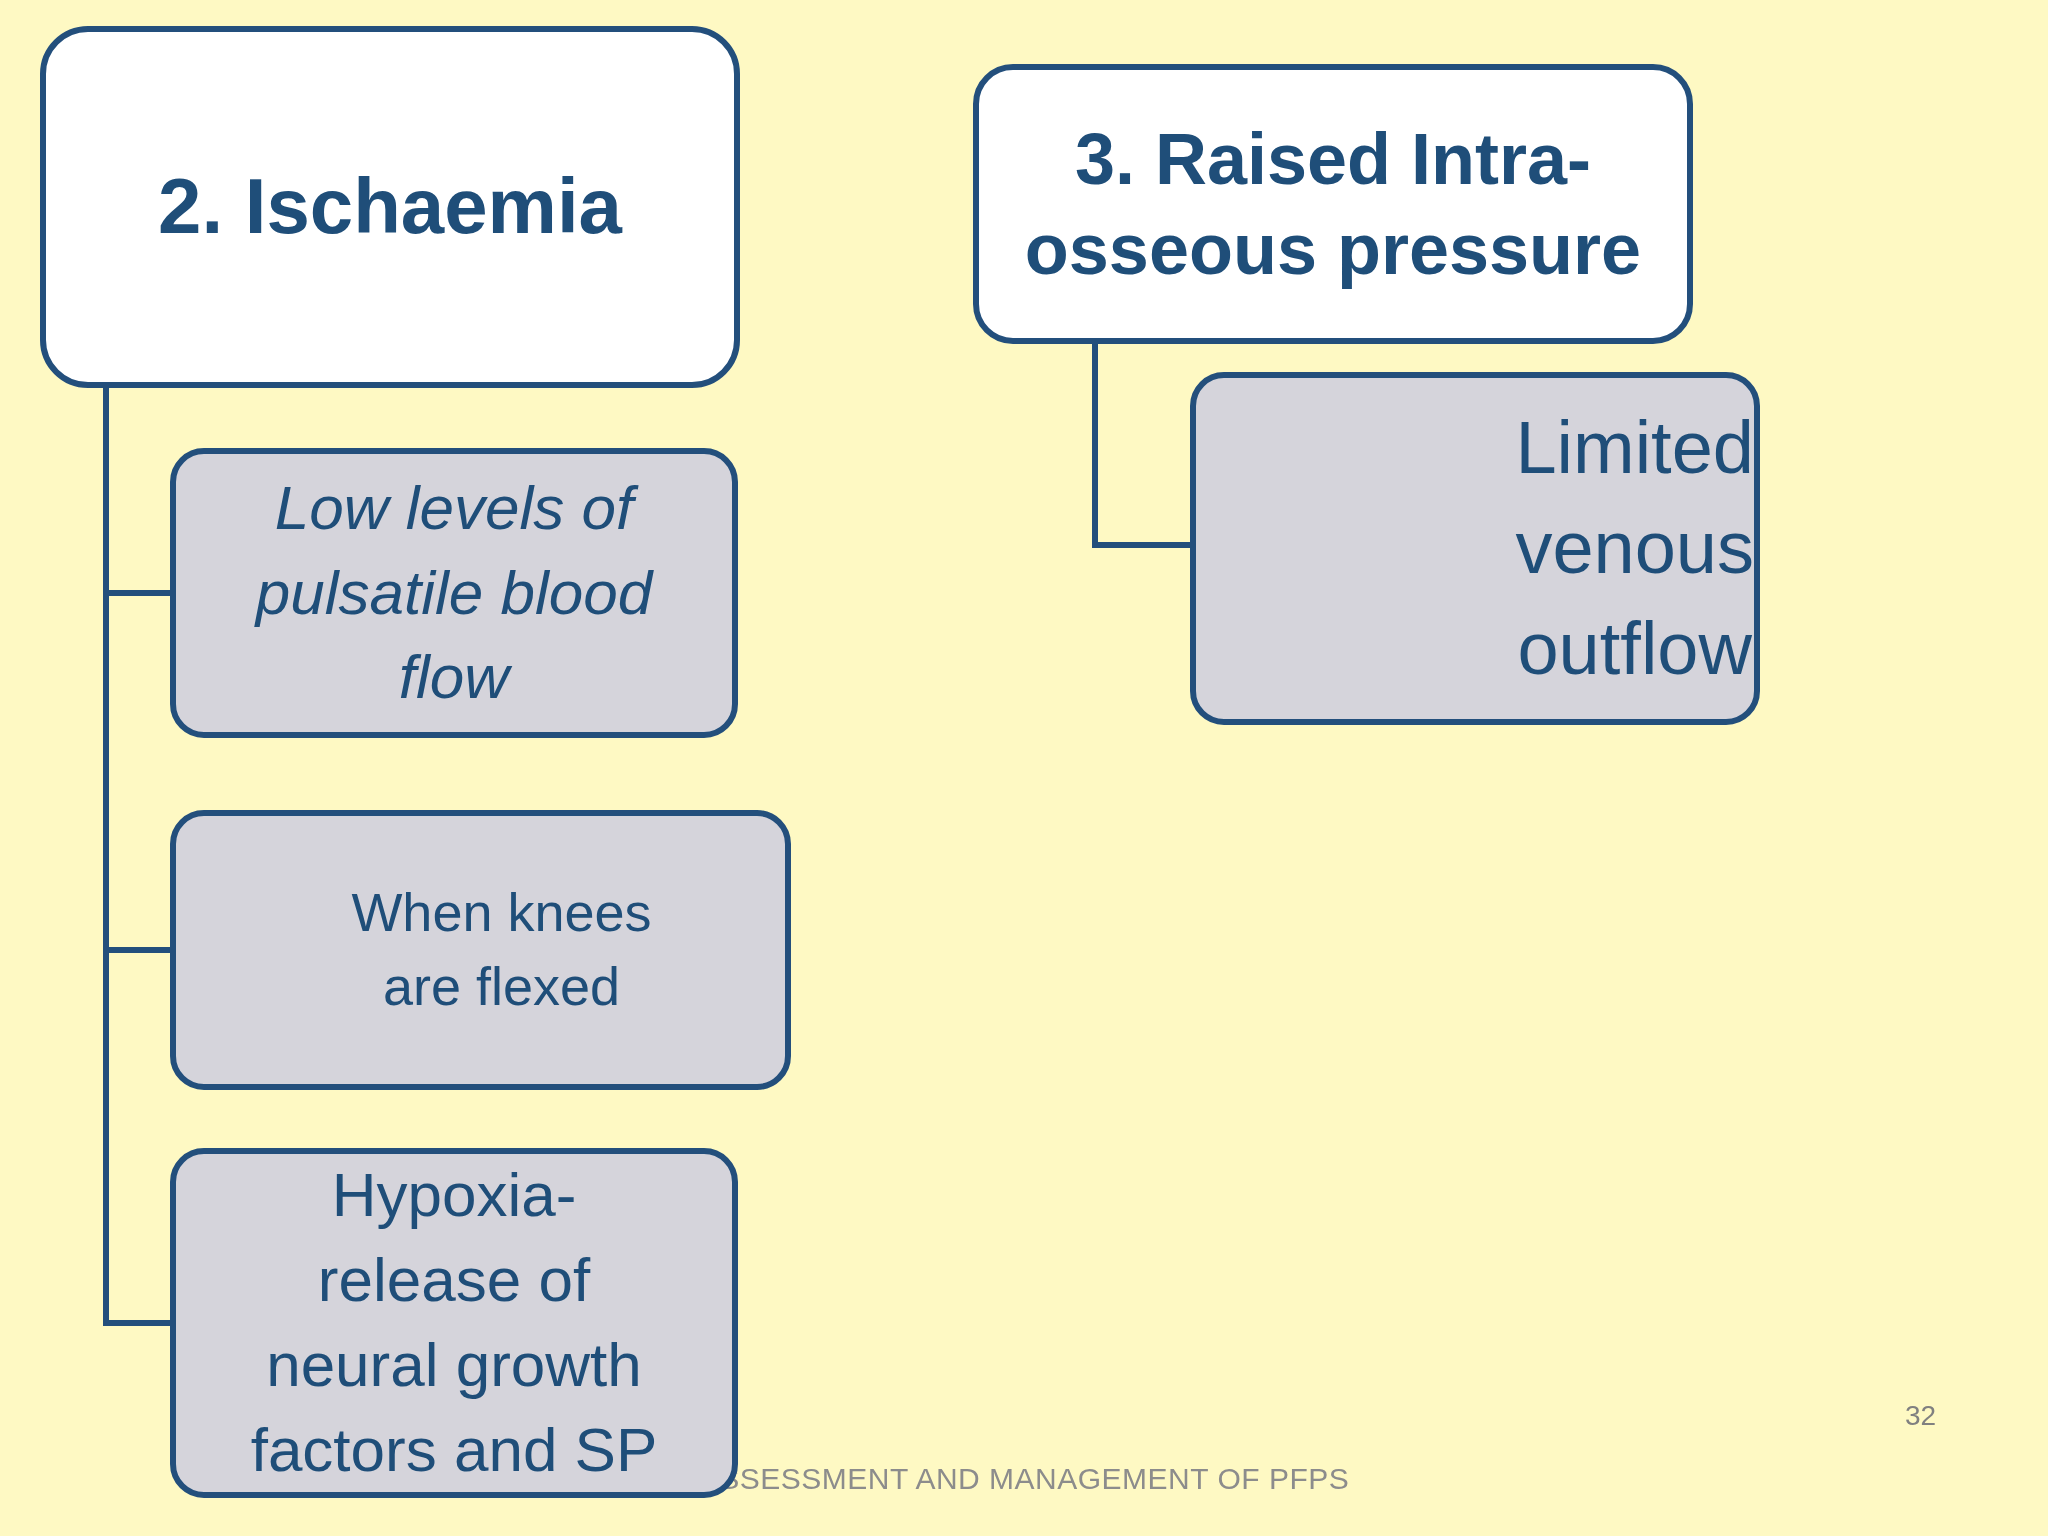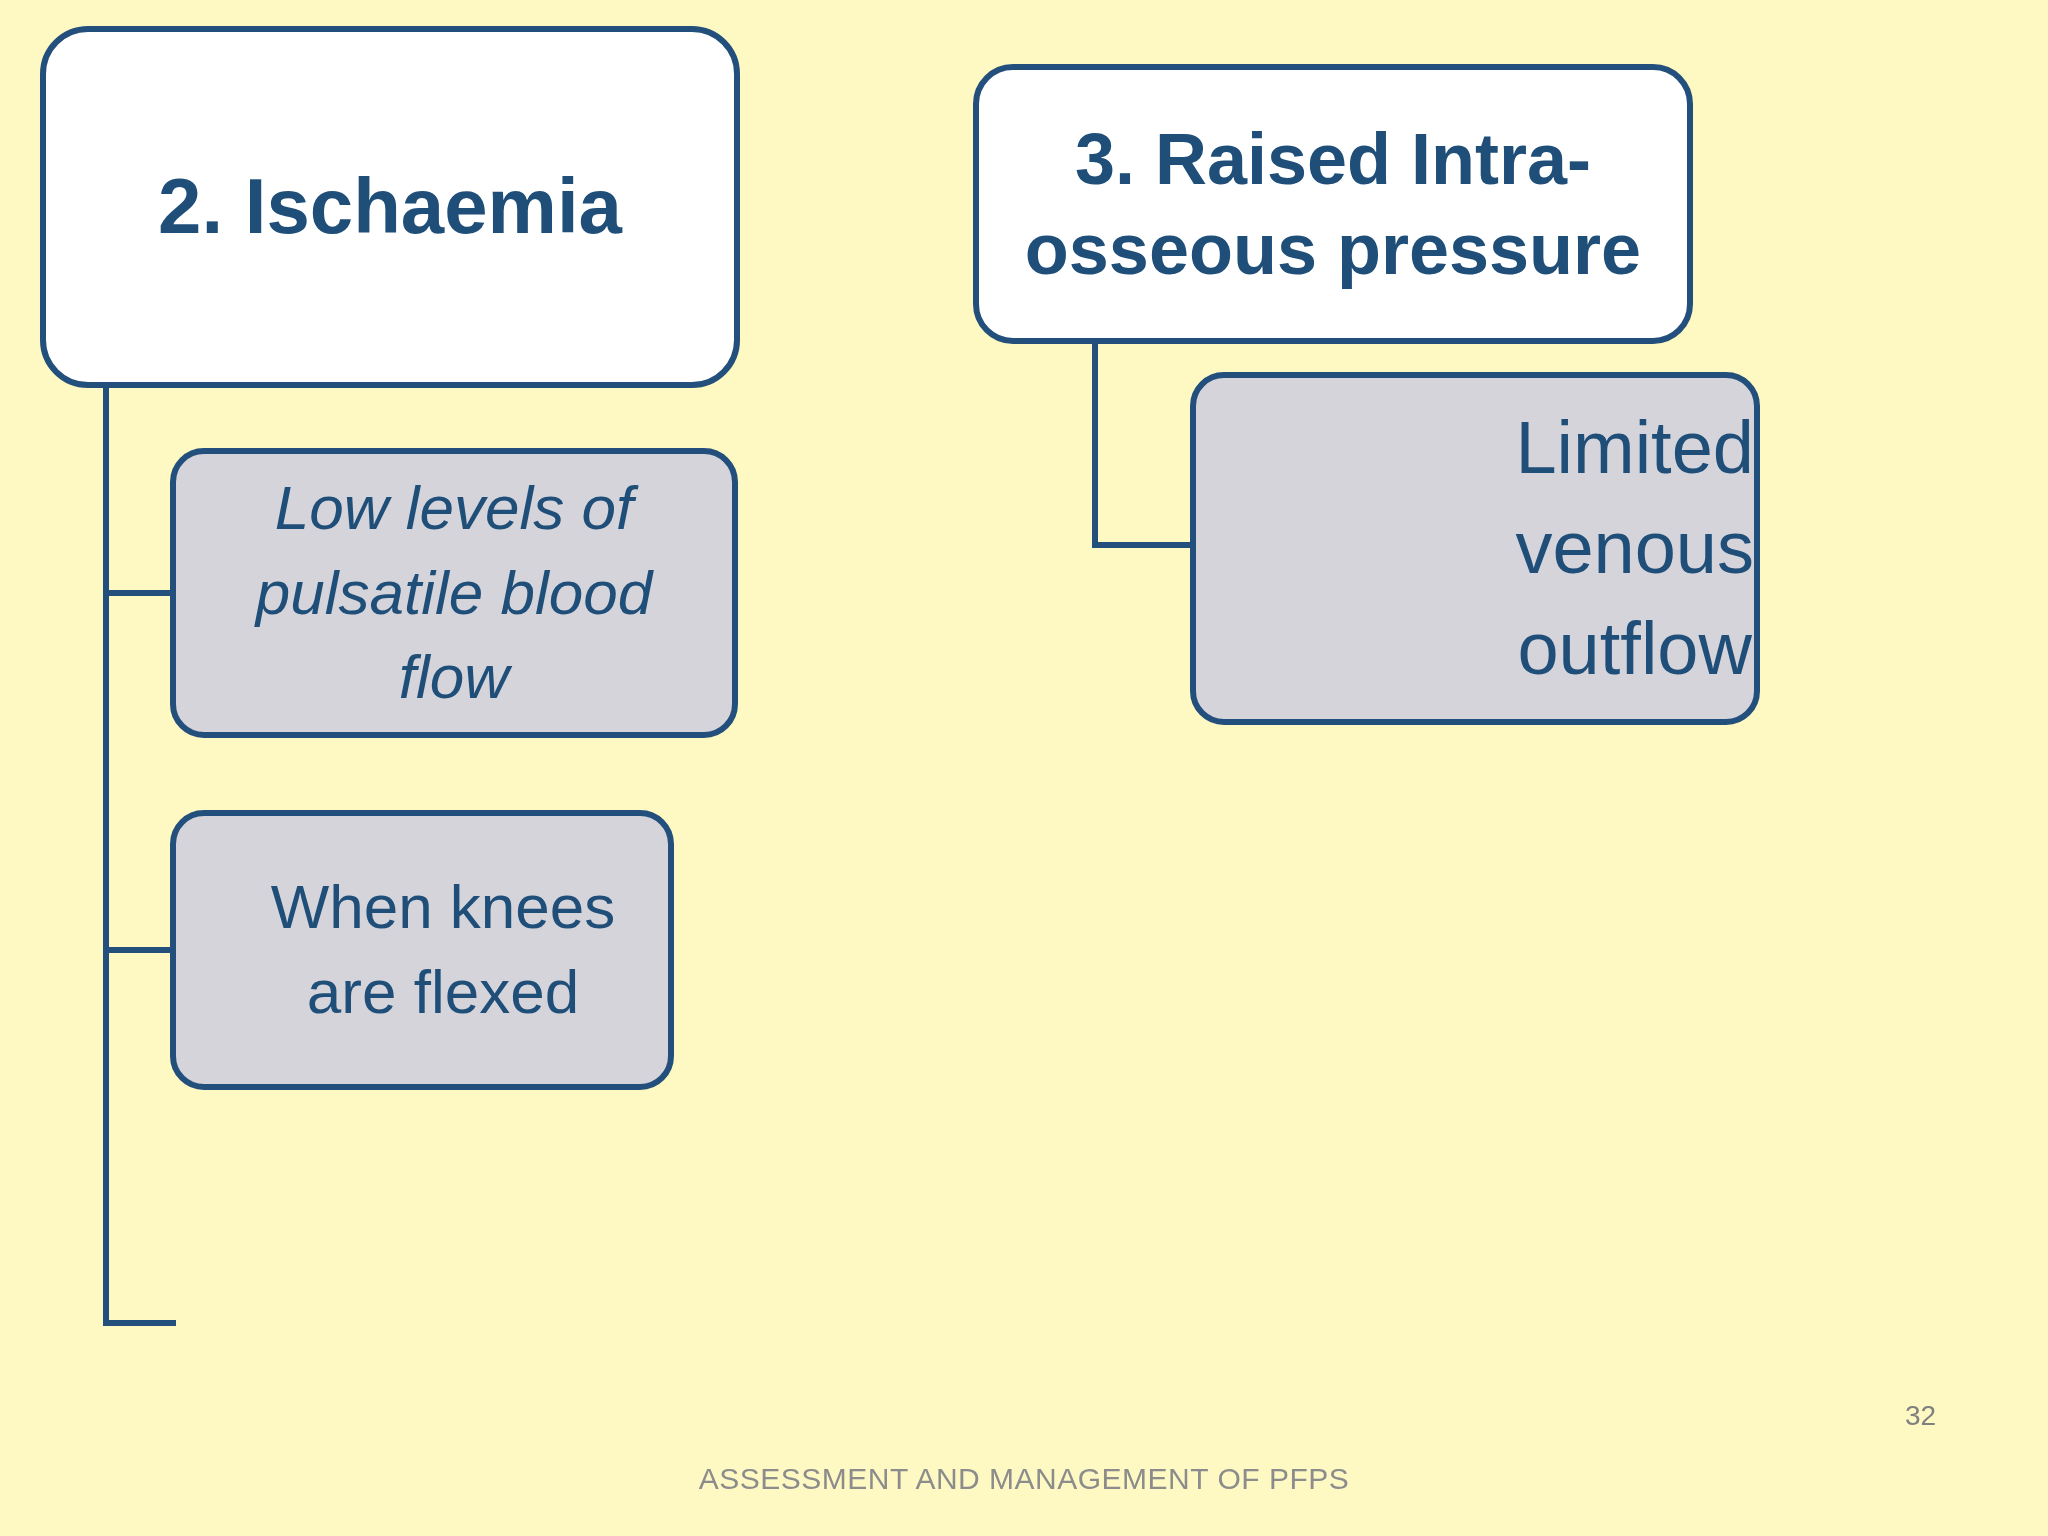--- a/index.html
+++ b/index.html
@@ -44,22 +44,22 @@
   
   #node-ischaemia {
     left: 40px; top: 26px; width: 700px; height: 362px;
     border-radius: 48px; font-size: 78px; line-height: 1.2;
   }
   #node-low-levels {
     left: 170px; top: 448px; width: 568px; height: 290px;
     border-radius: 34px; font-size: 62px; line-height: 1.37; font-style: italic;
   }
   #node-knees-flexed {
-    left: 170px; top: 810px; width: 504px; height: 280px;
-    border-radius: 34px; font-size: 62px; line-height: 1.37; padding-left: 42px;
+    left: 170px; top: 810px; width: 621px; height: 280px;
+    border-radius: 34px; font-size: 54px; line-height: 1.37; padding-left: 42px;
   }
   #node-hypoxia {
     left: 170px; top: 1148px; width: 568px; height: 350px;
     border-radius: 34px; font-size: 62px; line-height: 1.37;
   }
   #conn-left-vertical   { left: 103px; top: 382px; width: 6px;  height: 944px; }
   #conn-left-stub-1     { left: 103px; top: 590px; width: 73px; height: 6px; }
   #conn-left-stub-2     { left: 103px; top: 947px; width: 73px; height: 6px; }
   #conn-left-stub-3     { left: 103px; top: 1320px; width: 73px; height: 6px; }
 
@@ -111,20 +111,26 @@
     <span>Low levels of
 pulsatile blood
 flow</span>
   </div>
 
   <div class="box box-gray" id="node-knees-flexed">
     <span>When knees
 are flexed</span>
   </div>
 
+  <div class="box box-gray" id="node-hypoxia">
+    <span>Hypoxia-
+release of
+neural growth
+factors and SP</span>
+  </div>
 
   <div class="box box-white" id="node-intraosseous">
     <span>3. Raised Intra-
 osseous pressure</span>
   </div>
 
   <div class="conn" id="conn-right-vertical"></div>
   <div class="conn" id="conn-right-horizontal"></div>
 
   <div class="box box-gray" id="node-venous-outflow">

